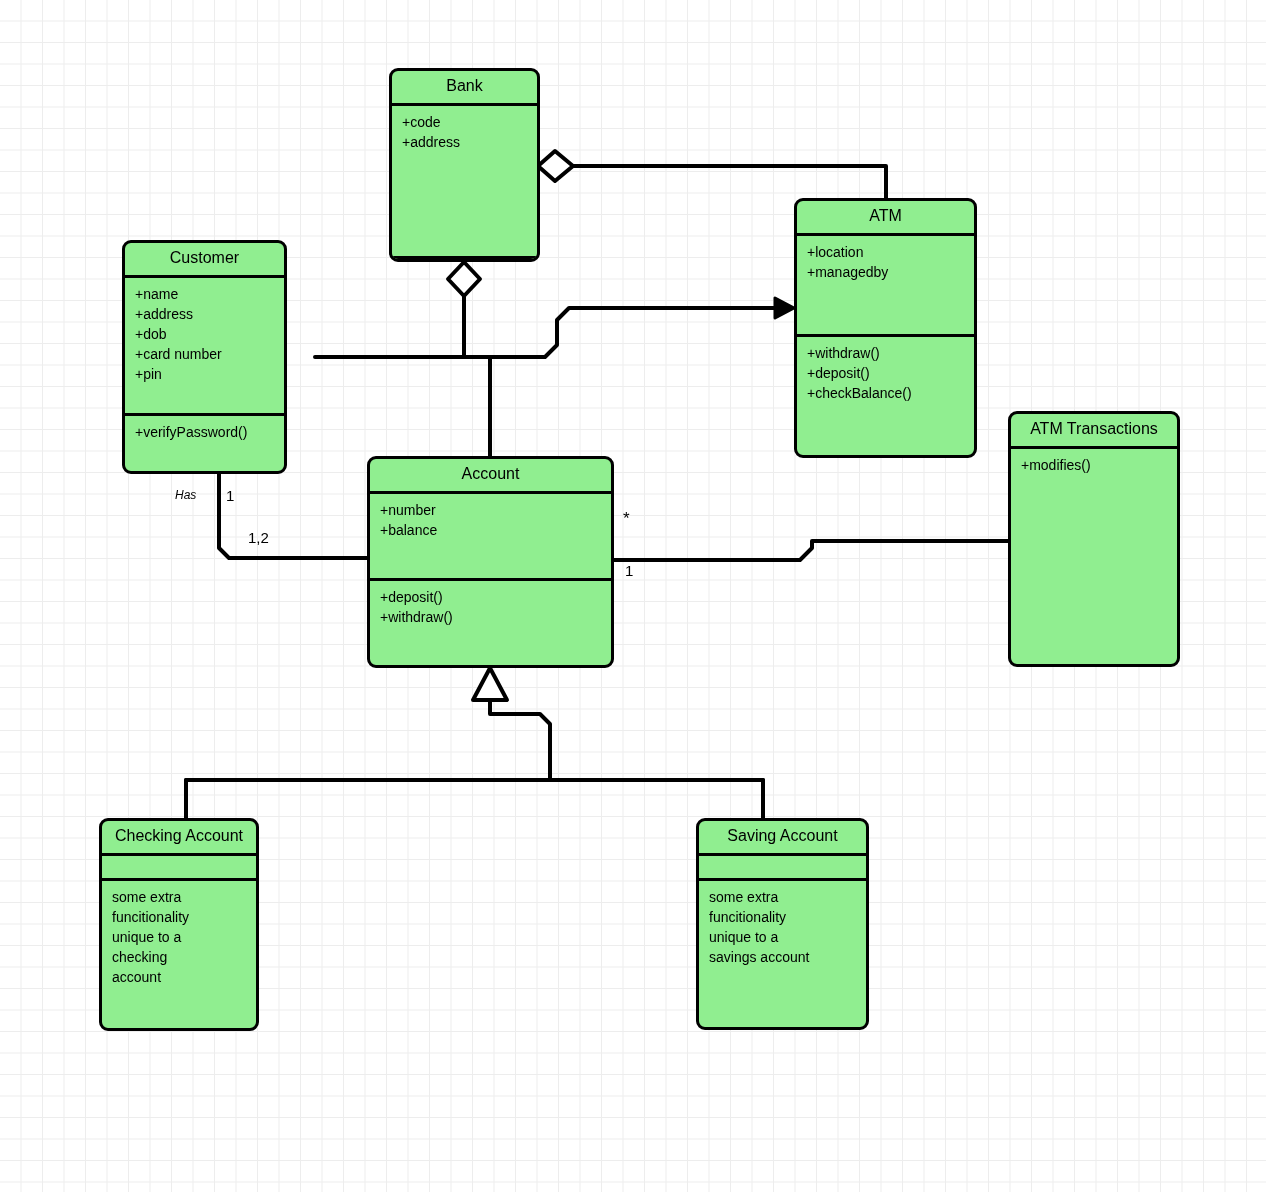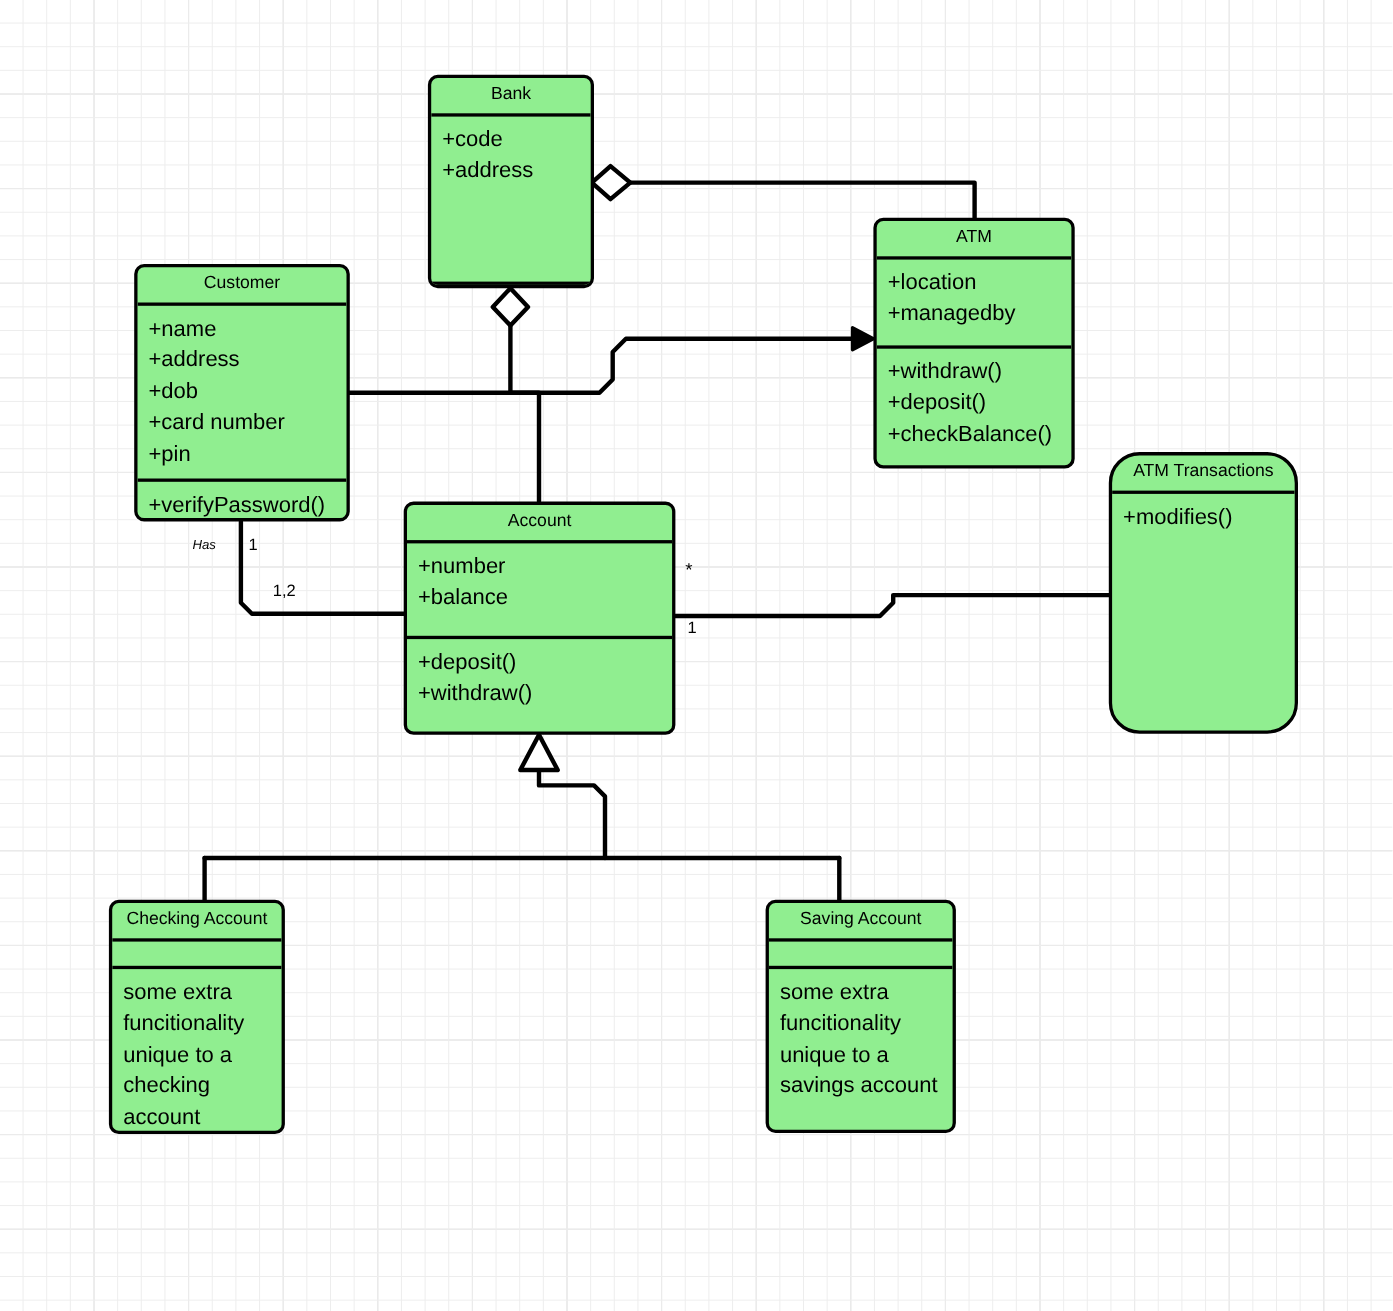--- a/index.html
+++ b/index.html
@@ -56,21 +56,21 @@
   .uml-title {
     text-align: center;
     font-size: 16px;
     line-height: 1.25;
     padding: 5px 4px 7px 4px;
     border-bottom: 3px solid #000000;
     white-space: nowrap;
   }
   .uml-compartment {
     padding: 7px 9px 8px 10px;
-    font-size: 20px;
+    font-size: 14px;
     line-height: 1.42;
     border-bottom: 3px solid #000000;
     white-space: pre-line;
     flex: none;
   }
   .uml-compartment.last {
     border-bottom: none;
     flex: 1 1 auto;
   }
   .uml-compartment.empty {
@@ -132,40 +132,40 @@
 
     <polygon points="490,668 507,700 473,700" fill="#ffffff" stroke="#000000" stroke-width="4" stroke-linejoin="round"></polygon>
   </svg>
 
   <div class="uml-class" style="left:389px; top:68px; width:151px; height:194px;">
     <div class="uml-title">Bank</div>
     <div class="uml-compartment grow">+code
 +address</div>
   </div>
 
-  <div class="uml-class" style="left:122px; top:240px; width:196px; height:234px;">
+  <div class="uml-class" style="left:122px; top:240px; width:165px; height:234px;">
     <div class="uml-title">Customer</div>
     <div class="uml-compartment grow">+name
 +address
 +dob
 +card number
 +pin</div>
     <div class="uml-compartment last">+verifyPassword()</div>
   </div>
 
-  <div class="uml-class" style="left:794px; top:198px; width:183px; height:228px;justify-content:space-between;">
+  <div class="uml-class" style="left:794px; top:198px; width:183px; height:260px;justify-content:space-between;">
     <div class="uml-title">ATM</div>
     <div class="uml-compartment grow">+location
 +managedby</div>
     <div class="uml-compartment last">+withdraw()
 +deposit()
 +checkBalance()</div>
   </div>
 
-  <div class="uml-class" style="left:1008px; top:411px; width:172px; height:256px;border-radius:28px;">
+  <div class="uml-class" style="left:1008px; top:411px; width:172px; height:256px;">
     <div class="uml-title">ATM Transactions</div>
     <div class="uml-compartment last">+modifies()</div>
   </div>
 
   <div class="uml-class" style="left:367px; top:456px; width:247px; height:212px;">
     <div class="uml-title">Account</div>
     <div class="uml-compartment grow">+number
 +balance</div>
     <div class="uml-compartment last">+deposit()
 +withdraw()</div>

